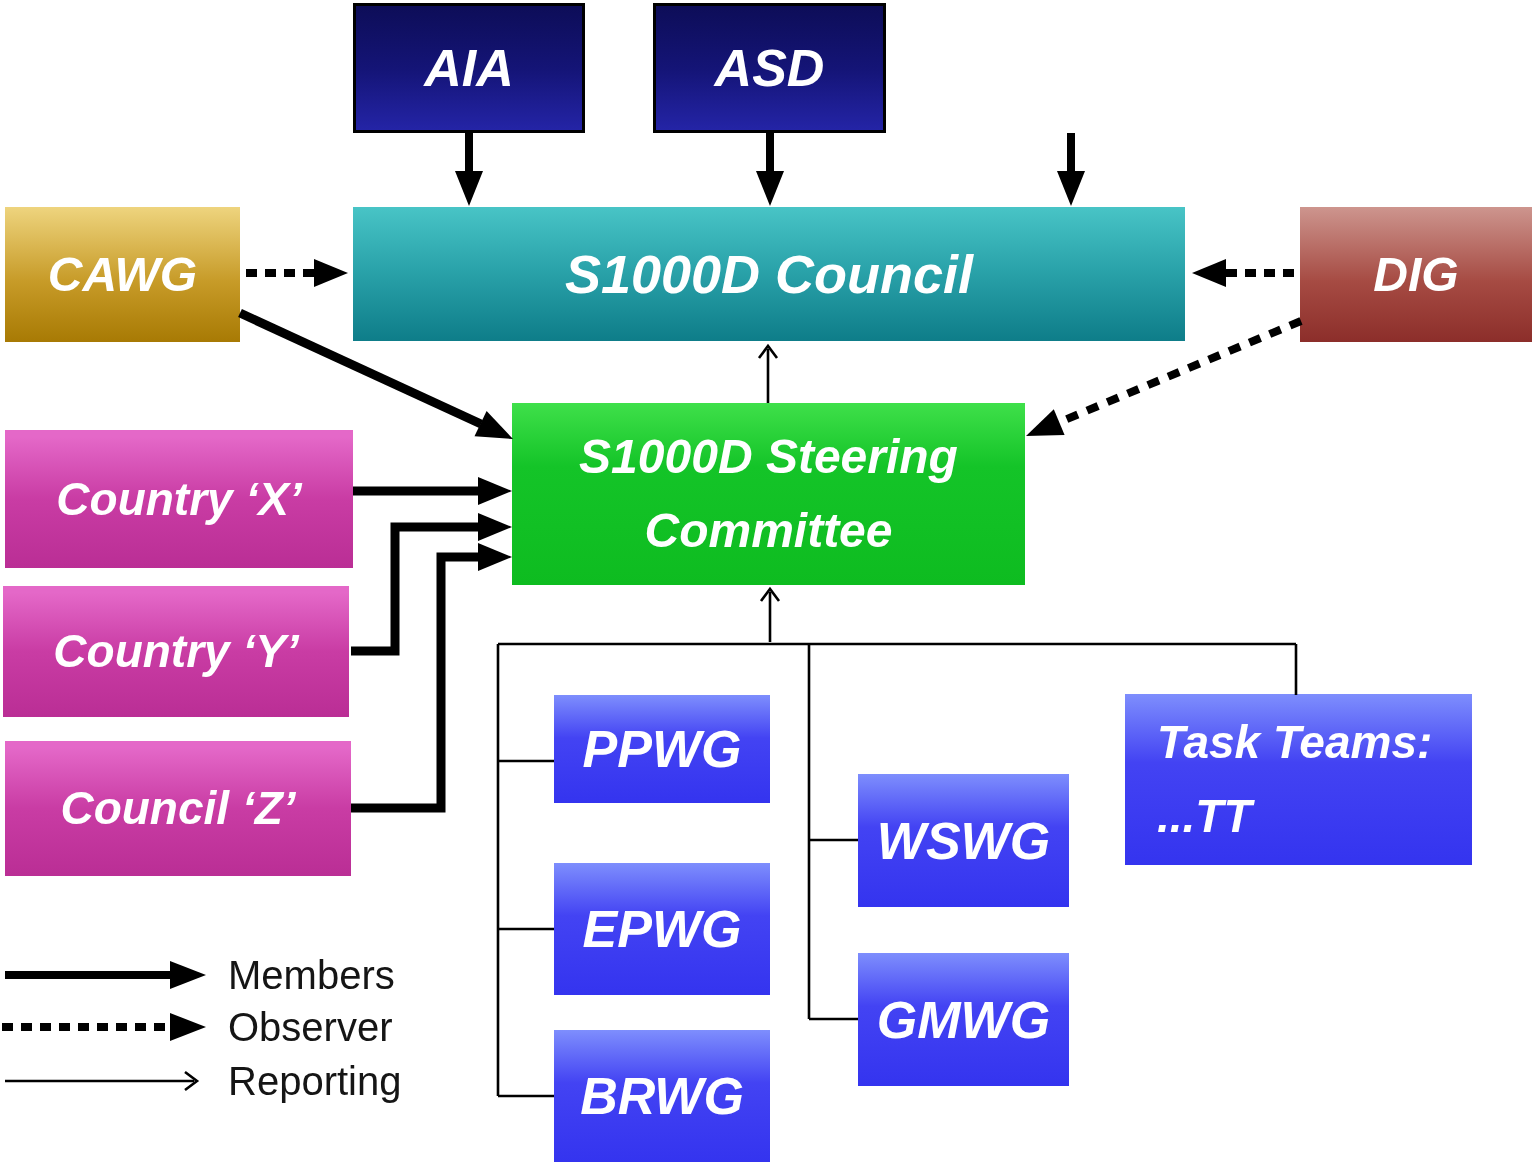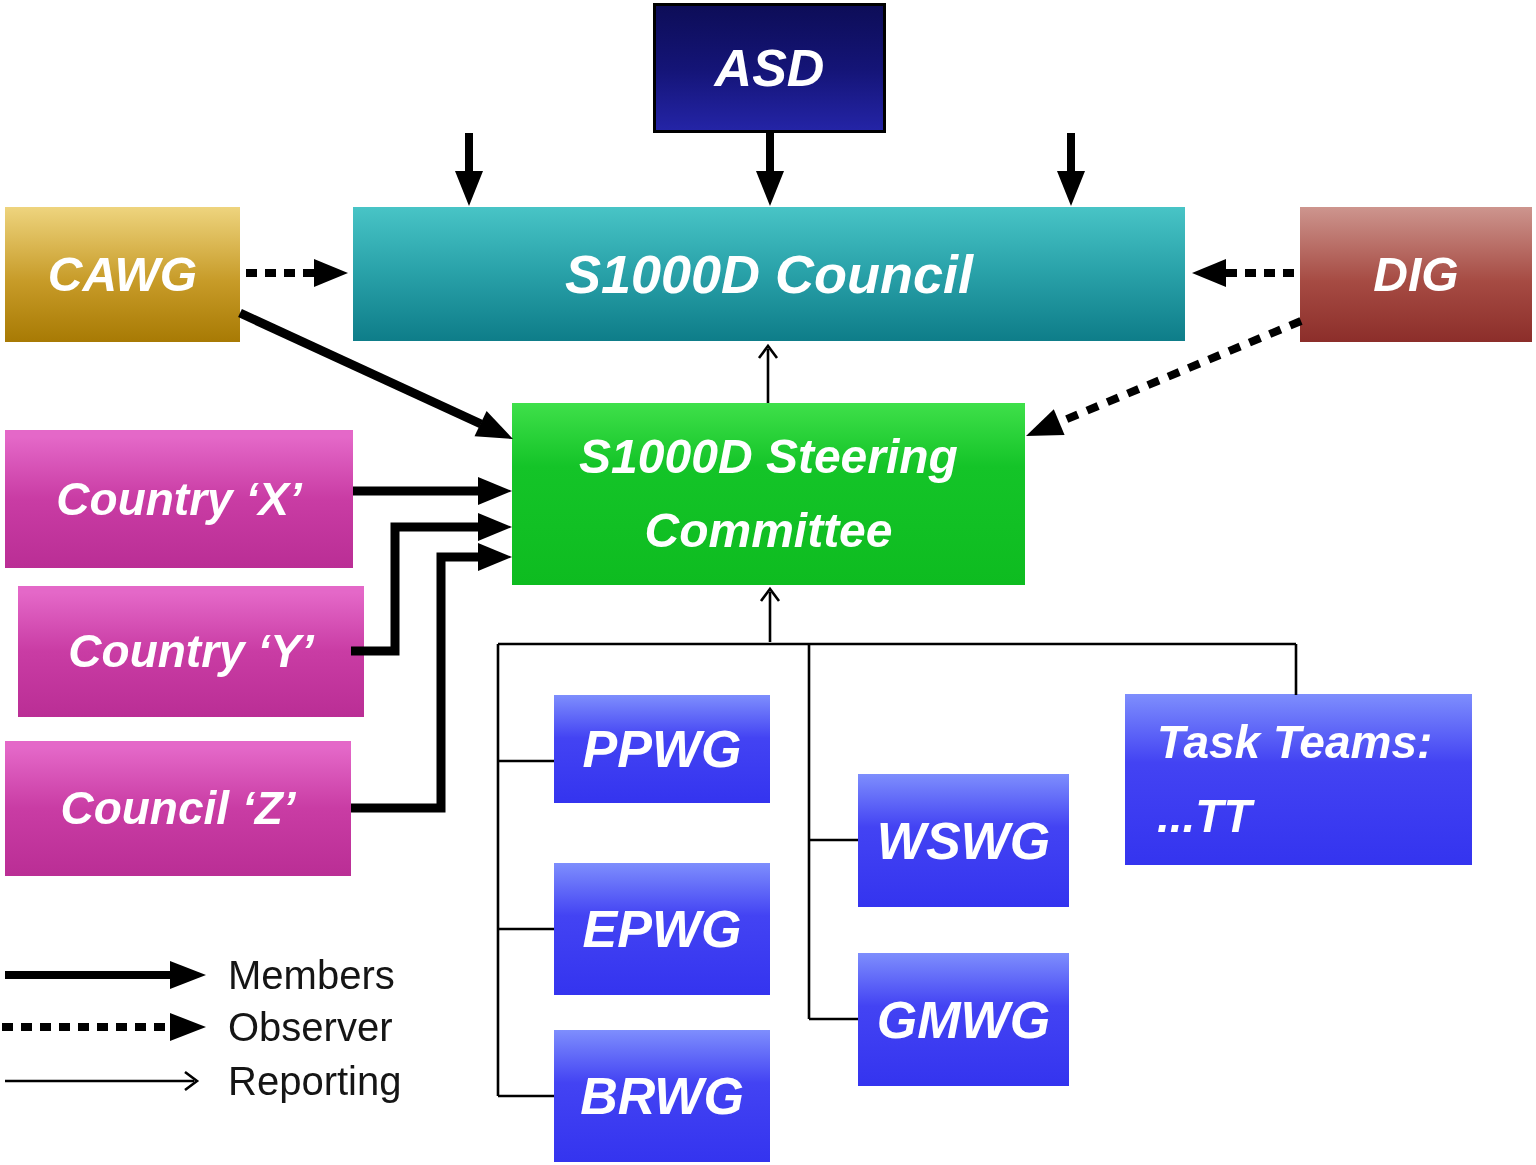--- a/index.html
+++ b/index.html
@@ -76,31 +76,32 @@
     font-weight: 400;
     font-style: normal;
     white-space: nowrap;
   }
 </style>
 </head>
 <body>
 
 <div id="stage">
 
+  <div class="box navy" style="left:353px; top:3px; width:232px; height:130px;">AIA</div>
   <div class="box navy" style="left:653px; top:3px; width:233px; height:130px;">ASD</div>
 
   <div class="box gold" style="left:5px; top:207px; width:235px; height:135px;">CAWG</div>
   <div class="box teal" style="left:353px; top:207px; width:832px; height:134px;">S1000D Council</div>
   <div class="box maroon" style="left:1300px; top:207px; width:232px; height:135px;">DIG</div>
 
   <div class="box green" style="left:512px; top:403px; width:513px; height:182px;">S1000D Steering
 Committee</div>
 
   <div class="box magenta" style="left:5px; top:430px; width:348px; height:138px;">Country ‘X’</div>
-  <div class="box magenta" style="left:18px; top:586px; width:346px; height:131px;">Country ‘Y’</div>
+  <div class="box magenta" style="left:3px; top:586px; width:346px; height:131px;">Country ‘Y’</div>
   <div class="box magenta" style="left:5px; top:741px; width:346px; height:135px;">Council ‘Z’</div>
 
   <div class="box blue" style="left:554px; top:695px; width:216px; height:108px;">PPWG</div>
   <div class="box blue" style="left:554px; top:863px; width:216px; height:132px;">EPWG</div>
   <div class="box blue" style="left:554px; top:1030px; width:216px; height:132px;">BRWG</div>
 
   <div class="box blue" style="left:858px; top:774px; width:211px; height:133px;">WSWG</div>
   <div class="box blue" style="left:858px; top:953px; width:211px; height:133px;">GMWG</div>
 
   <div class="box blue blue-left" style="left:1125px; top:694px; width:347px; height:171px;">Task Teams:

